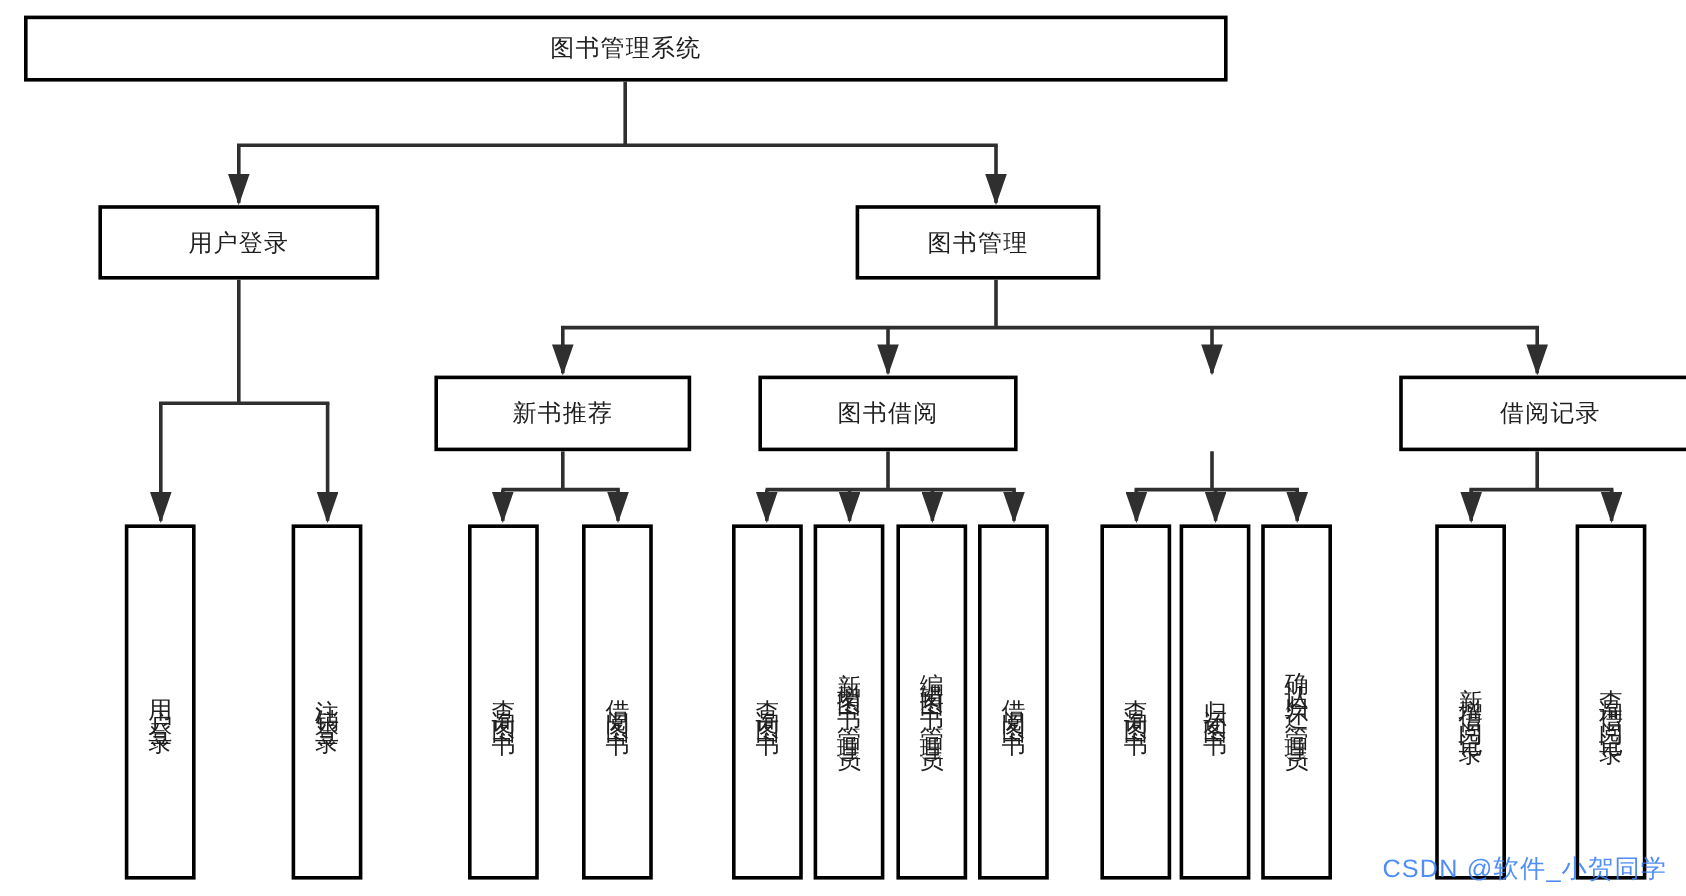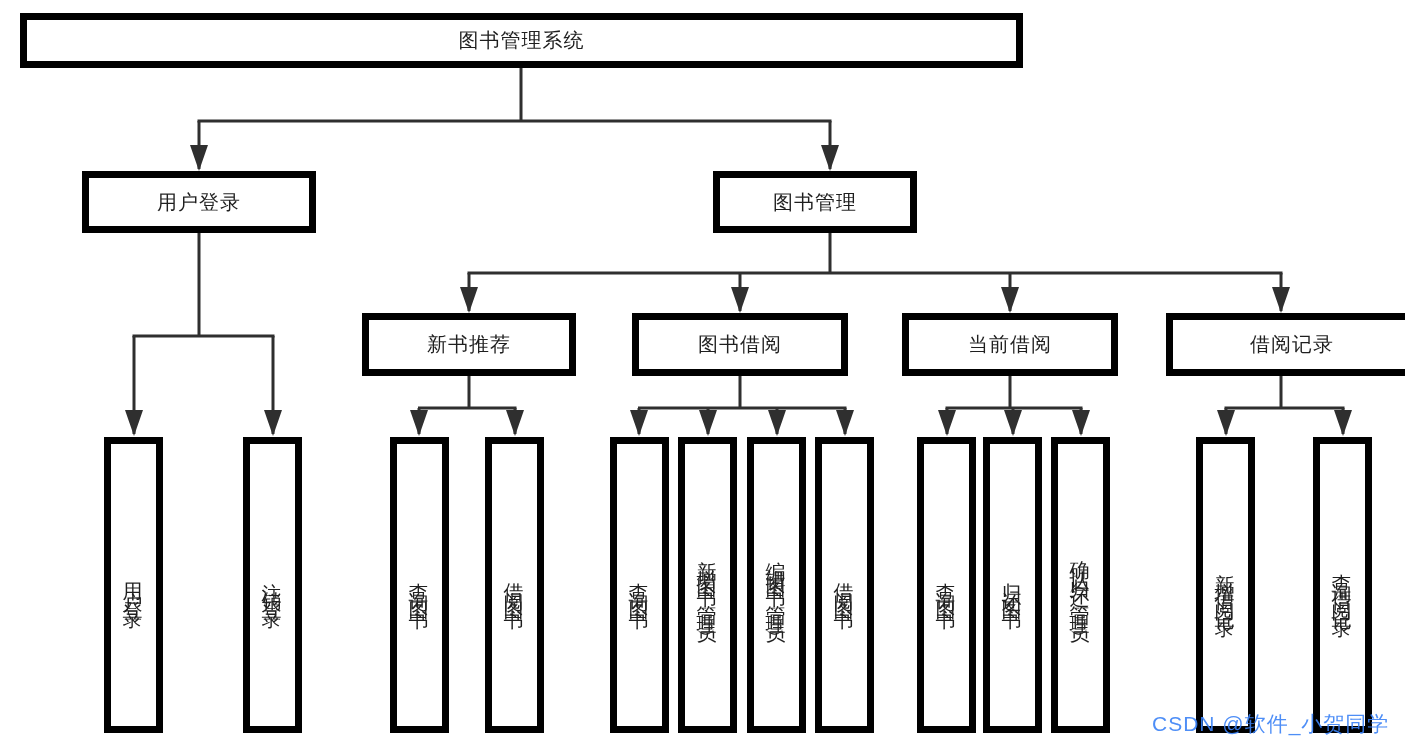--- a/index.html
+++ b/index.html
@@ -14,21 +14,21 @@
   .connectors {
     position: absolute;
     left: 0; top: 0;
     width: 1405px; height: 747px;
     pointer-events: none;
   }
   .box {
     position: absolute;
     box-sizing: border-box;
     background: #ffffff;
-    border: 7px solid #000000;
+    border: 3px solid #000000;
     color: #1f1f1f;
     display: flex;
     align-items: center;
     justify-content: center;
     font-size: 20px;
     letter-spacing: 1px;
     white-space: nowrap;
   }
   .box.h { height: 62px; }
   .box.v {
@@ -101,21 +101,20 @@
     </g>
   </svg>
 
   <div class="box h" style="left:20px;top:13px;width:1003px;height:55px">图书管理系统</div>
 
   <div class="box h" style="left:82px;top:171px;width:234px">用户登录</div>
   <div class="box h" style="left:713px;top:171px;width:204px">图书管理</div>
 
   <div class="box h" style="left:632px;top:313px;width:216px;height:63px">图书借阅</div>
   <div class="box h" style="left:362px;top:313px;width:214px;height:63px">新书推荐</div>
-  <div class="box h" style="left:902px;top:313px;width:216px;height:63px">当前借阅</div>
   <div class="box h" style="left:1166px;top:313px;width:252px;height:63px">借阅记录</div>
 
   <div class="box v" style="left:104px">用户登录</div>
   <div class="box v" style="left:243px">注销登录</div>
 
   <div class="box v" style="left:390px">查询图书</div>
   <div class="box v" style="left:485px">借阅图书</div>
 
   <div class="box v" style="left:610px">查询图书</div>
   <div class="box v" style="left:678px">新增图书（管理员）</div>

